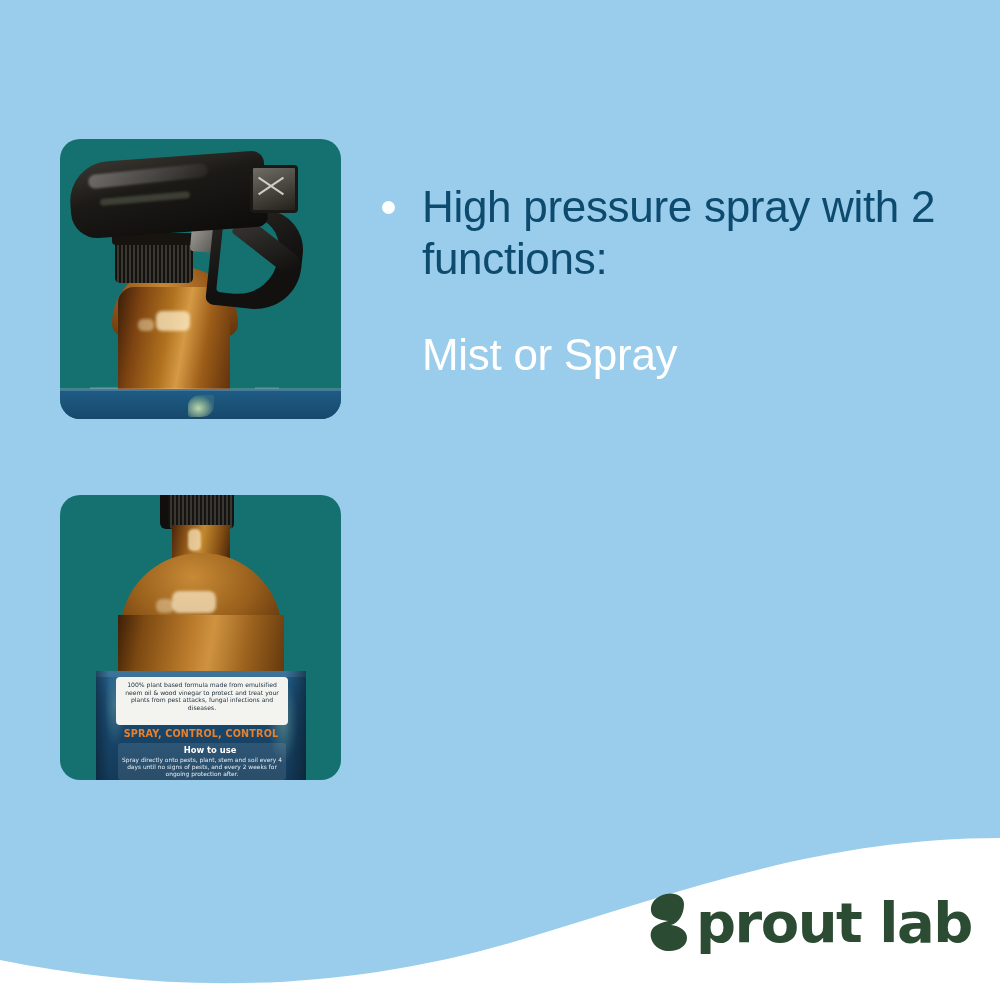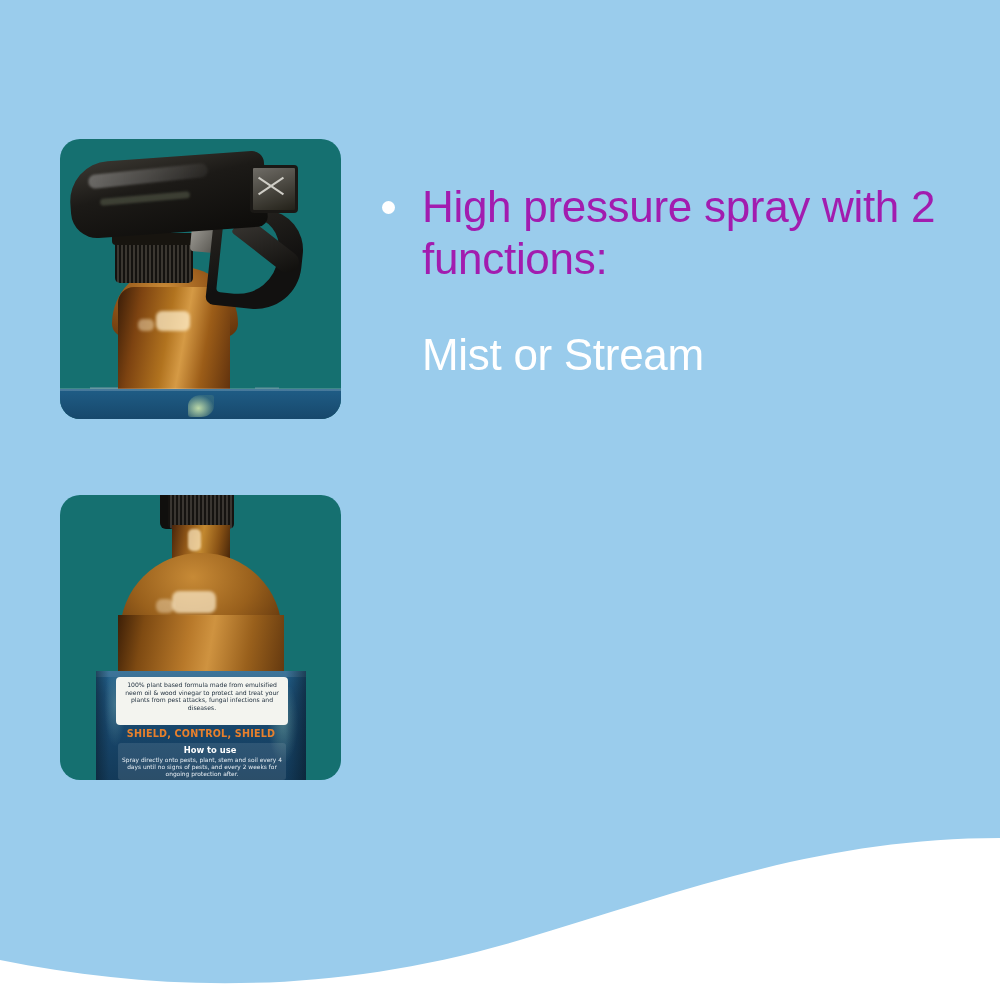--- a/index.html
+++ b/index.html
@@ -443,21 +443,21 @@
     background: #ffffff;
     flex: 0 0 13px;
     margin-top: 20px;
   }
   .bullet-text {
     margin-left: 27px;
     font-size: 44px;
     line-height: 52px;
     font-weight: 400;
     letter-spacing: -0.3px;
-    color: #a21caf;
+    color: #0c4a6e;
   }
   .sub-text {
     margin-left: 40px;
     margin-top: 44px;
     font-size: 44px;
     line-height: 52px;
     letter-spacing: -0.3px;
     color: #ffffff;
   }
 
@@ -531,39 +531,45 @@
       <div class="c2-label-band"></div>
       <div class="c2-fern-l"></div>
       <div class="c2-fern-r"></div>
       <div class="c2-lbl-side-l"></div>
       <div class="c2-lbl-side-r"></div>
 
       <div class="c2-textbox">
         <p>100% plant based formula made from emulsified neem oil &amp; wood vinegar to protect and treat your plants from pest attacks, fungal infections and diseases.</p>
       </div>
 
-      <div class="c2-tagline">SHIELD, CONTROL, SHIELD</div>
+      <div class="c2-tagline">SPRAY, CONTROL, CONTROL</div>
 
       <div class="c2-howbox"></div>
       <div class="c2-howtitle">How to use</div>
       <div class="c2-howbody">
         <span>Spray directly onto pests, plant, stem and soil every 4 days until no signs of pests, and every 2 weeks for ongoing protection after.</span>
         <span class="gap"></span>
 
       </div>
     </div>
   </div>
 
   <div class="bullet-block" id="bullet-1">
     <div class="bullet-row">
       <div class="bullet-dot"></div>
       <div class="bullet-text">High pressure spray with 2 functions:</div>
     </div>
-    <div class="sub-text">Mist or Stream</div>
+    <div class="sub-text">Mist or Spray</div>
   </div>
 
 
   <svg class="wave" viewBox="0 0 1000 180" preserveAspectRatio="none">
     <path d="M0,140 C160,172 330,176 520,120 C680,72 820,18 1000,18 L1000,180 L0,180 Z" fill="#FFFFFF"></path>
   </svg>
 
+  <div class="logo">
+    <svg class="logo-mark" viewBox="0 0 46 62">
+      <path d="M36,12 C36,4 27,0 18,2 C8,4 2,11 3,19 C4,26 12,28 20,29 C13,31 5,33 3,40 C1,48 8,58 19,59 C30,60 39,54 39,46 C39,38 31,34 23,33 C31,31 36,22 36,12 Z" fill="#2C4B33"></path>
+    </svg>
+    <span class="logo-word">prout lab</span>
+  </div>
 
 </div>
 
 </body></html>

